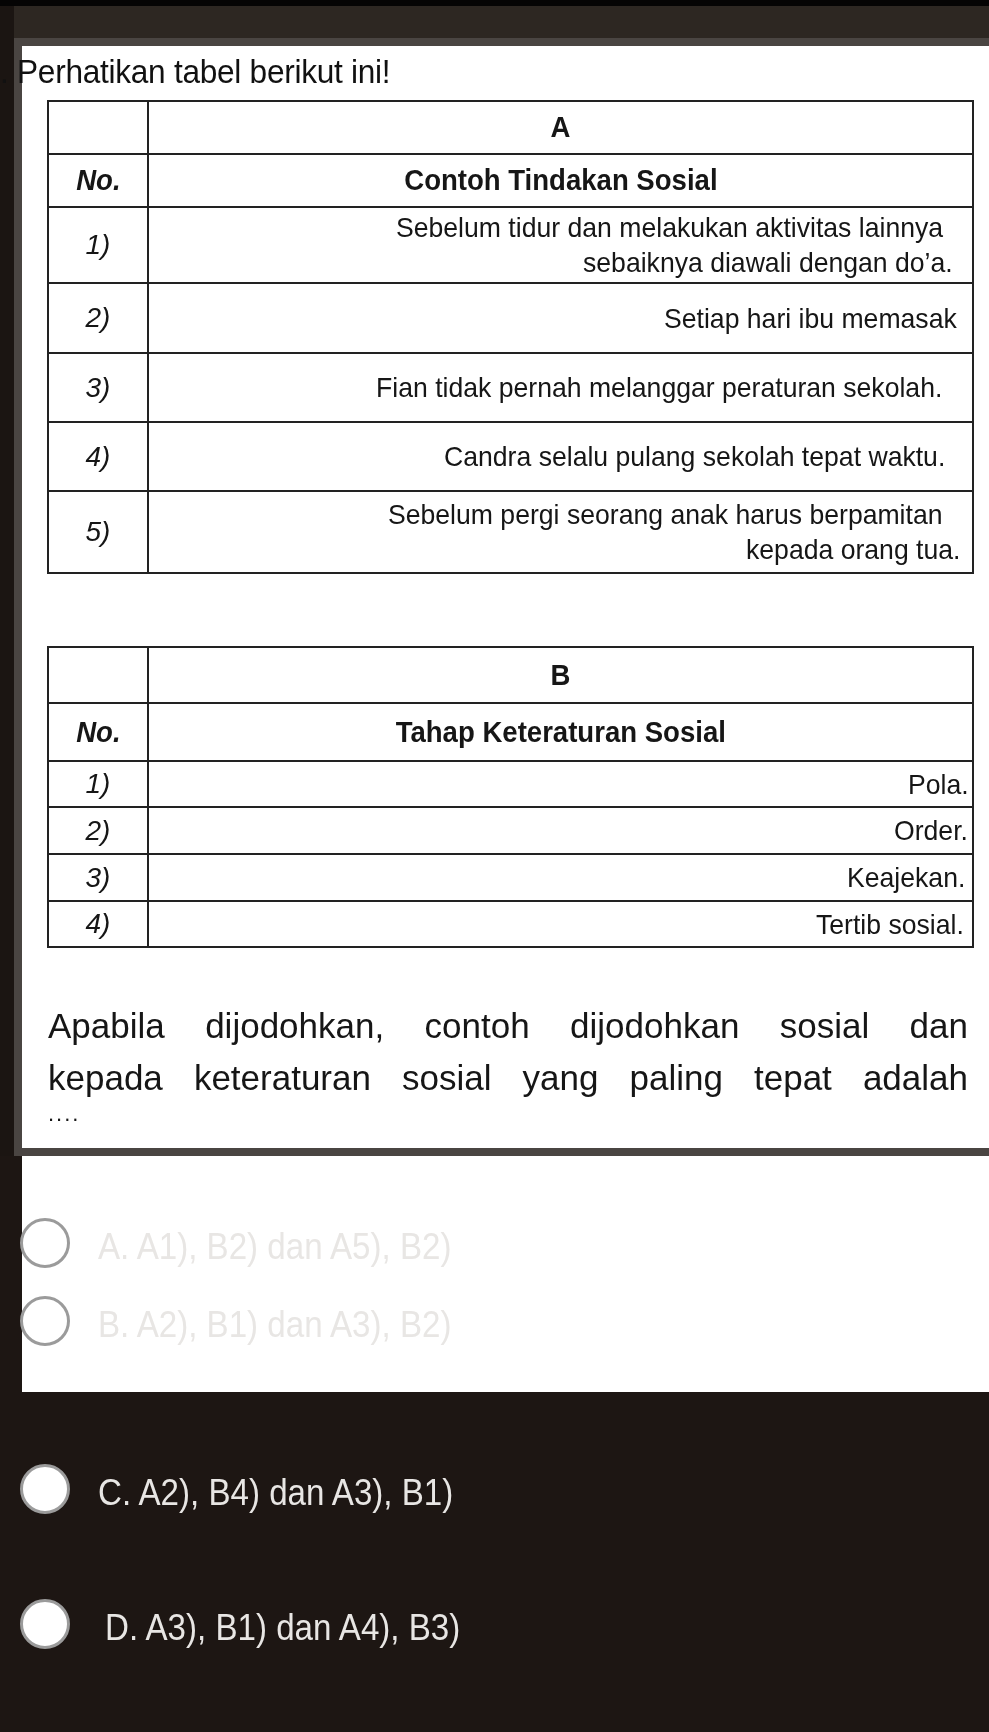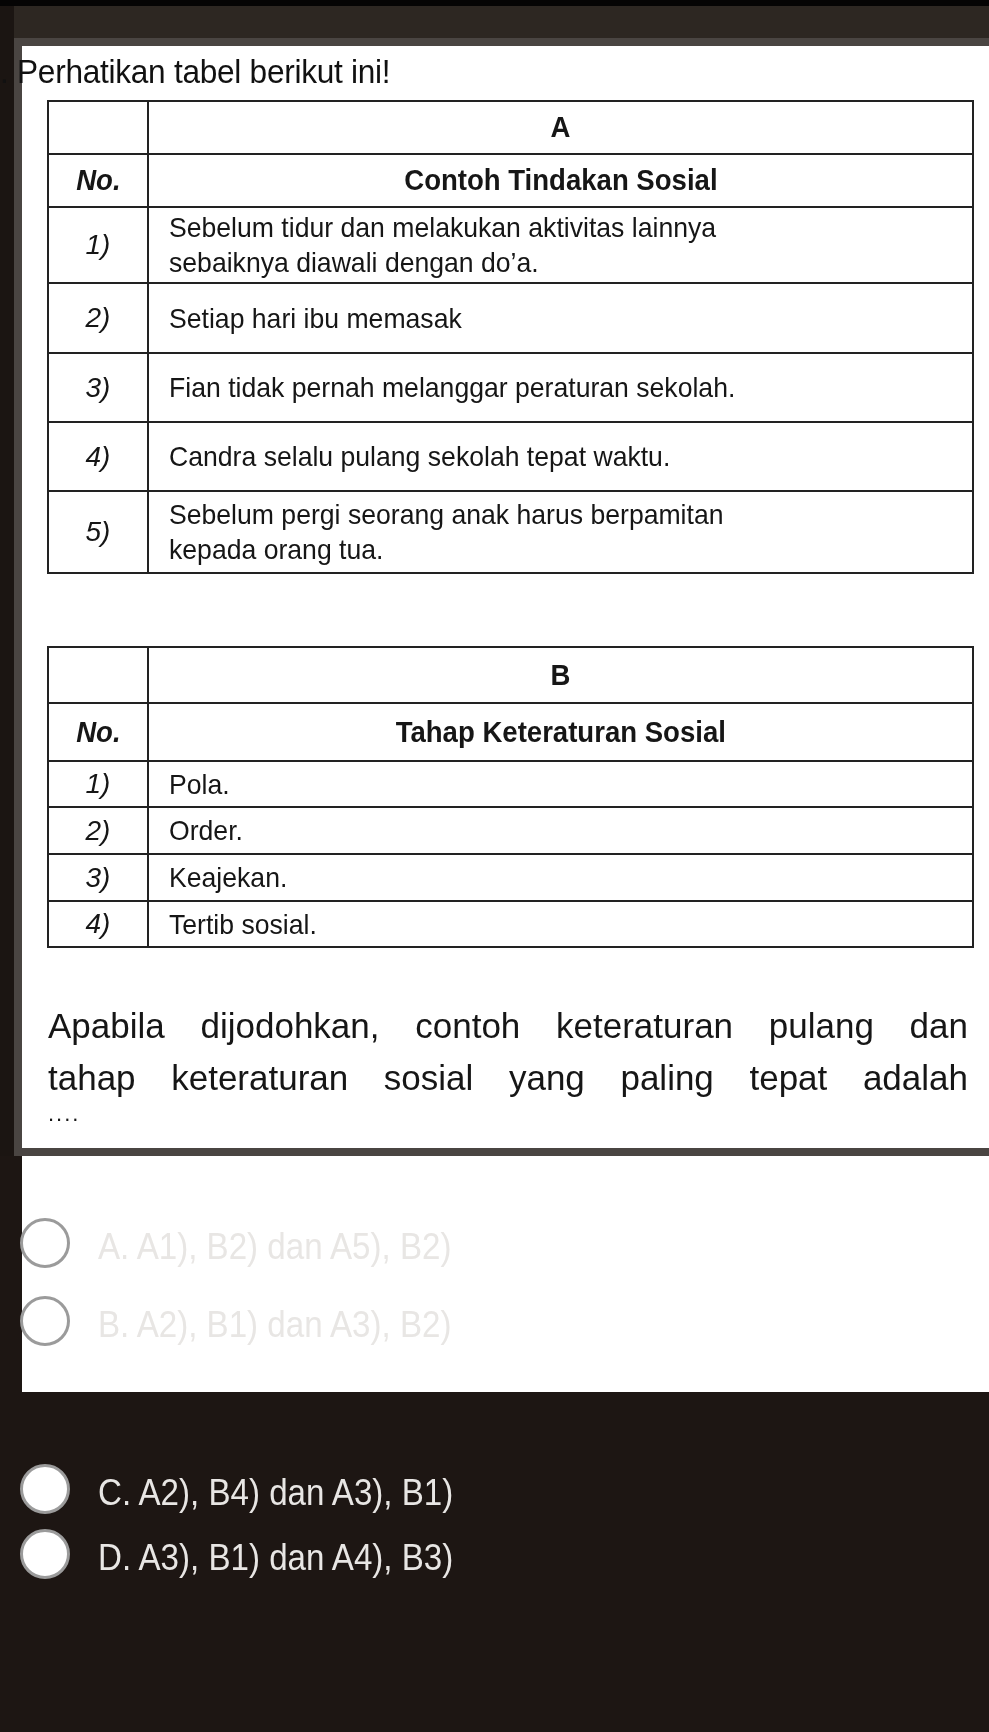--- a/index.html
+++ b/index.html
@@ -26,21 +26,21 @@
   }
   table.t {
     position:absolute; left:25px; width:927px;
     border-collapse:collapse; table-layout:fixed;
   }
   table.t td {
     border:2px solid #222; padding:0; font-size:28px; color:#161616;
     vertical-align:middle;
   }
   table.t td.no { width:98px; text-align:center;font-style:italic; }
-  table.t td.txt { padding-left:20px; line-height:35px; }
+  table.t td.txt { padding-left:20px; line-height:35px;text-align:right; }
   table.t td.hdr { text-align:center; font-weight:bold; font-size:29px; }
   .stretch { display:inline-block; transform:scaleX(0.95); transform-origin:left center; white-space:nowrap; }
   .stretch-c { display:inline-block; transform:scaleX(0.95); transform-origin:center center; white-space:nowrap; }
   .question {
     position:absolute; left:26px; top:954px; width:920px;
     font-size:35px; line-height:52px; color:#161616;
     text-align:justify; text-align-last:justify;
   }
   .question .q-line { display:block; }
   .question .dots { display:block; text-align:left; text-align-last:left; font-size:22px; line-height:20px; letter-spacing:2px; }
@@ -131,22 +131,22 @@
       <td class="txt"><span class="stretch">Keajekan.</span></td>
     </tr>
     <tr style="height:46px;">
       <td class="no">4)</td>
       <td class="txt"><span class="stretch">Tertib sosial.</span></td>
     </tr>
   </tbody>
     </table>
 
   <div class="question">
-    <span class="q-line">Apabila dijodohkan, contoh keteraturan pulang dan</span>
-    <span class="q-line">tahap keteraturan sosial yang paling tepat adalah</span>
+    <span class="q-line">Apabila dijodohkan, contoh dijodohkan sosial dan</span>
+    <span class="q-line">kepada keteraturan sosial yang paling tepat adalah</span>
     <span class="dots">....</span>
   </div>
 </div>
 
 <div class="bottom-border"></div>
 
 <div class="options">
   <div class="option" style="top:-38px; top:(0);"></div>
 </div>
 
@@ -155,16 +155,16 @@
   <div class="opt-label">A. A1), B2) dan A5), B2)</div>
 </div>
 <div class="option" style="position:absolute; top:1290px;">
   <div class="radio"></div>
   <div class="opt-label">B. A2), B1) dan A3), B2)</div>
 </div>
 <div class="option" style="position:absolute; top:1458px;">
   <div class="radio"></div>
   <div class="opt-label">C. A2), B4) dan A3), B1)</div>
 </div>
-<div class="option" style="position:absolute; top:1523px;">
+<div class="option" style="position:absolute; top:1593px;gap:7px;">
   <div class="radio"></div>
   <div class="opt-label">D. A3), B1) dan A4), B3)</div>
 </div>
 
 </body></html>

